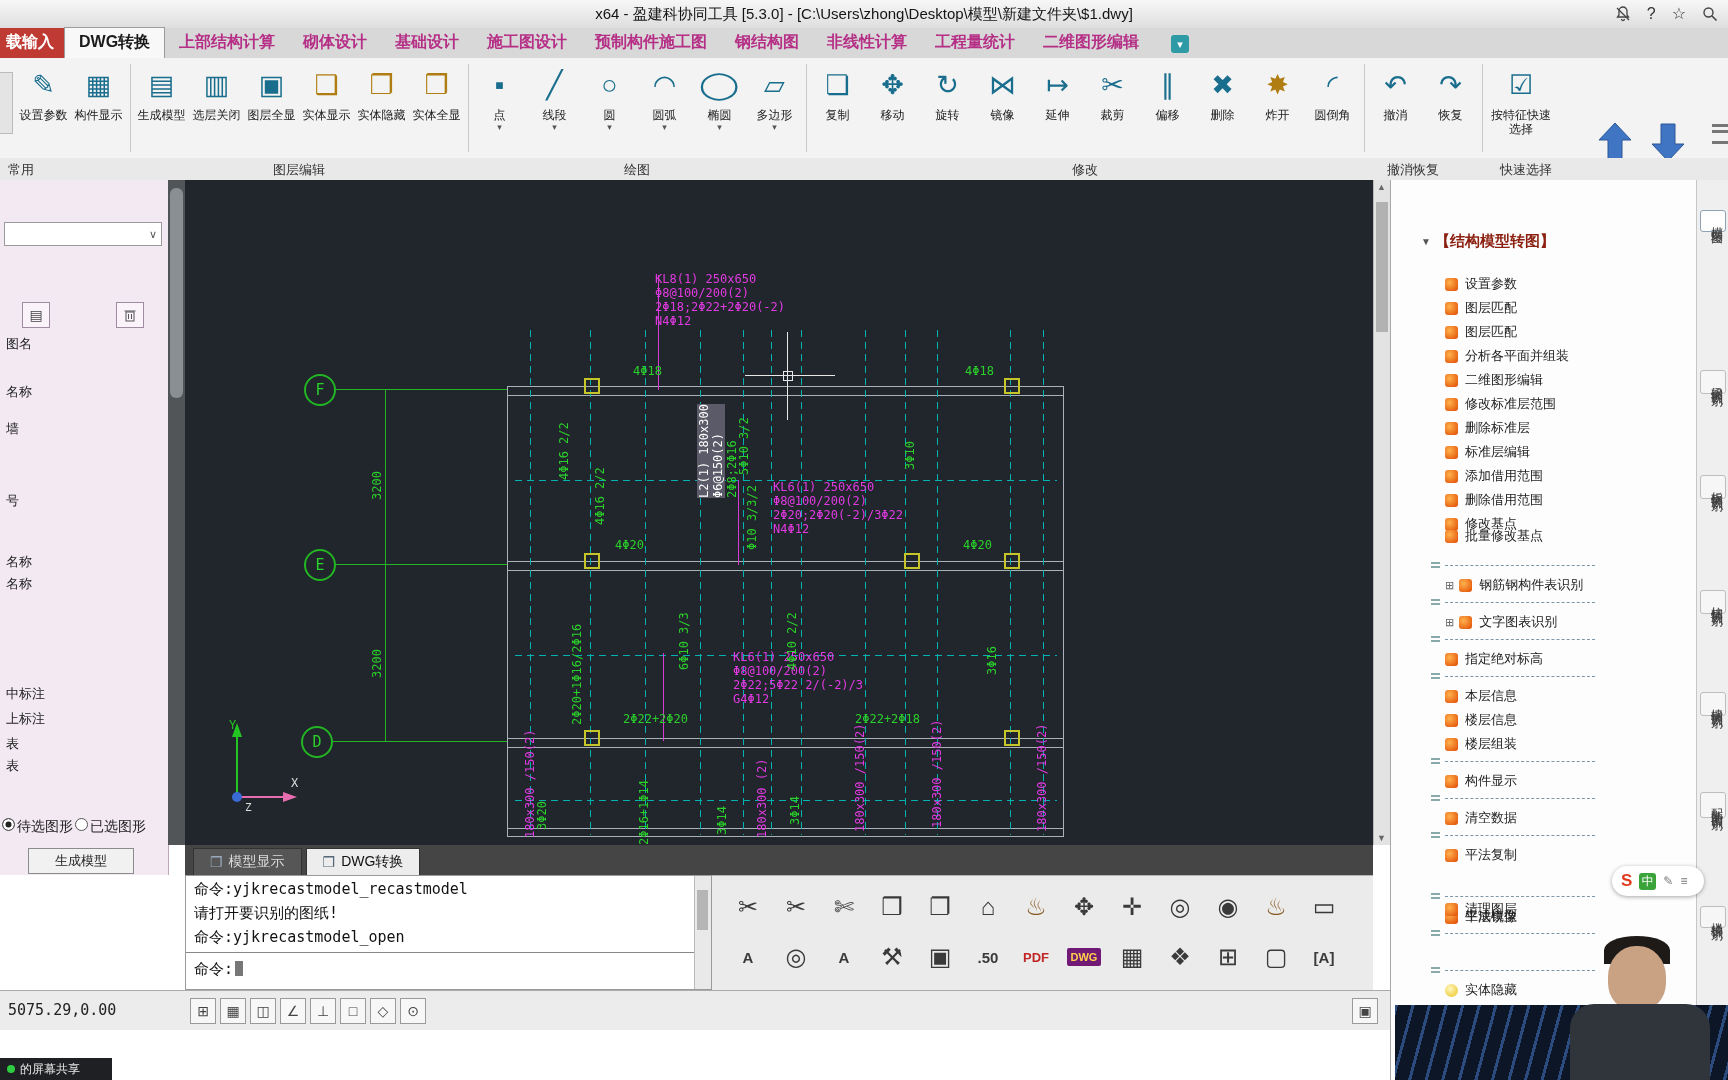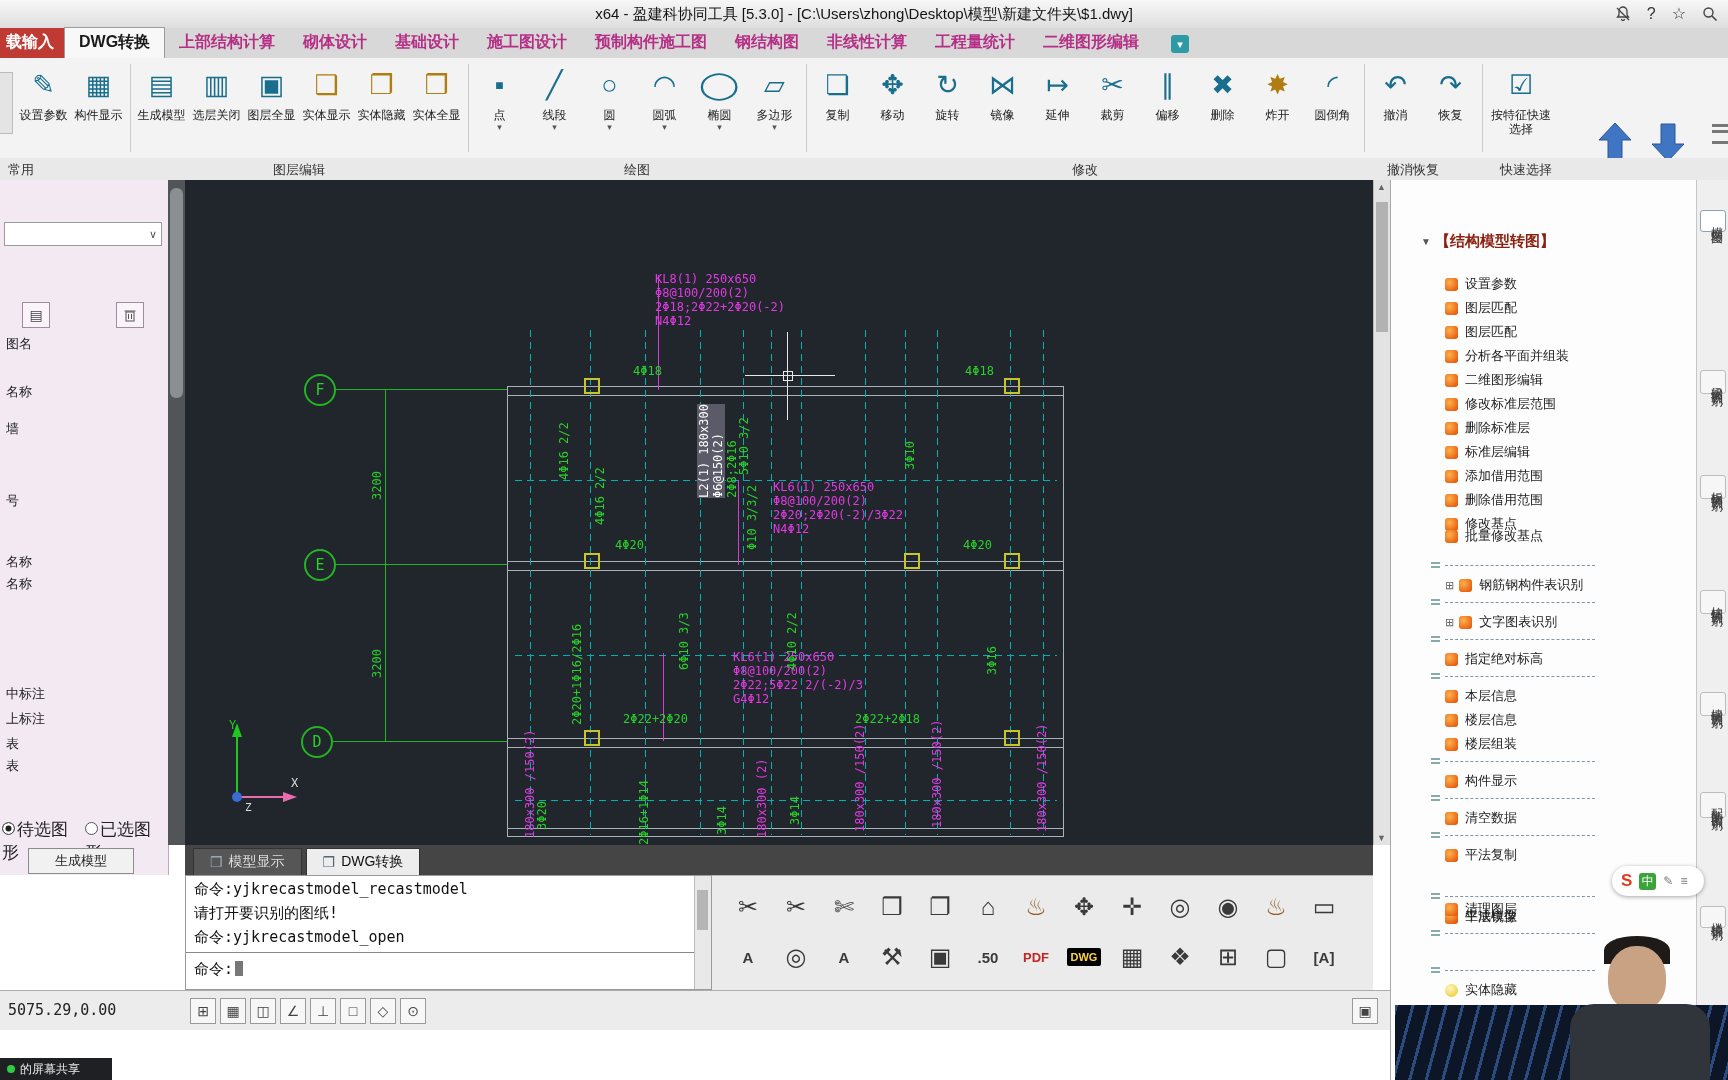--- a/index.html
+++ b/index.html
@@ -42,21 +42,21 @@
     border-bottom:3px solid #777}
   #hamburger::after{content:"";display:block;margin-top:3px;border-top:3px solid #777}
 
   
   #leftpanel{left:0;top:180px;width:168px;height:695px;background:#f2e9f2;border-right:1px solid #bda8bd;overflow:hidden}
   .lp-frag{position:absolute;left:6px;font-size:13px;color:#222;white-space:nowrap}
   #lp-dd{position:absolute;left:4px;top:42px;width:152px;height:22px;background:#fff;border:1px solid #9b9b9b;
     display:flex;align-items:center;justify-content:flex-end;padding-right:4px;color:#555;font-size:11px}
   .lp-tool{position:absolute;top:122px;width:26px;height:24px;border:1px solid #a08ca0;background:#faf4fa;
     display:flex;align-items:center;justify-content:center;color:#444;font-size:14px}
-  #lp-radios{position:absolute;left:2px;top:638px;width:164px;display:flex;gap:2px;font-size:17px;color:#222;align-items:flex-end}
+  #lp-radios{position:absolute;left:2px;top:638px;width:164px;display:flex;gap:2px;font-size:14px;color:#222;align-items:flex-end}
   .radio{width:11px;height:11px;border:1px solid #555;border-radius:50%;background:#fff;display:inline-block;margin-right:2px}
   .radio.on{box-shadow:inset 0 0 0 2.5px #fff;background:#222}
   #lp-btn{position:absolute;left:28px;top:668px;width:104px;height:24px;background:#f1f1f1;border:1px solid #8c8c8c;
     font-size:13px;color:#222;display:flex;align-items:center;justify-content:center}
 
   
   #lscroll{left:168px;top:180px;width:17px;height:665px;background:#515558}
   #lscroll .thumb{position:absolute;left:2px;top:8px;width:13px;height:210px;background:#8a8f94;border-radius:6px}
   #rscroll{left:1373px;top:180px;width:17px;height:665px;background:#e3e3e3;border-left:1px solid #bbb}
   #rscroll .thumb{position:absolute;left:2px;top:22px;width:12px;height:130px;background:#b2b2b2}
@@ -95,21 +95,21 @@
   #cmdcursor{display:inline-block;width:8px;height:15px;background:#777;vertical-align:-2px;margin-left:2px}
   #cmdscroll{position:absolute;right:0;top:0;width:16px;height:113px;background:#e9e9e9;border-left:1px solid #bbb}
   #cmdscroll .thumb{position:absolute;left:2px;top:14px;width:11px;height:40px;background:#b5b5b5}
 
   
   #palette{left:712px;top:875px;width:661px;height:115px;background:#ebebeb;border-top:1px solid #b5b5b5;box-sizing:border-box}
   .pcell{position:absolute;width:42px;height:44px;display:flex;align-items:center;justify-content:center;
      font-size:24px;color:#3a3a3a;border:1px solid transparent}
   .pcell.pdf{color:#c22525;font-weight:bold;font-size:13px}
   .pcell.dwg{font-size:11px}
-  .pcell.dwg span{background:#000000;color:#ffd24a;padding:3px 4px;border-radius:2px;font-weight:bold}
+  .pcell.dwg span{background:#701a75;color:#ffd24a;padding:3px 4px;border-radius:2px;font-weight:bold}
   .pcell.small{font-size:15px;font-weight:bold}
   .pcell.warm{color:#8a5a22}
 
   
   #statusbar{left:0;top:990px;width:1390px;height:40px;background:#ececec;border-top:1px solid #ababab}
   #coords{position:absolute;left:8px;top:10px;font-size:15px;color:#222;font-family:"DejaVu Sans Mono",monospace}
   .sico{position:absolute;top:7px;width:24px;height:24px;border:1px solid #9a9a9a;background:#f7f7f7;
      display:flex;align-items:center;justify-content:center;font-size:14px;color:#444}
   #bottomwhite{left:0;top:1030px;width:1390px;height:50px;background:#fff}
 

